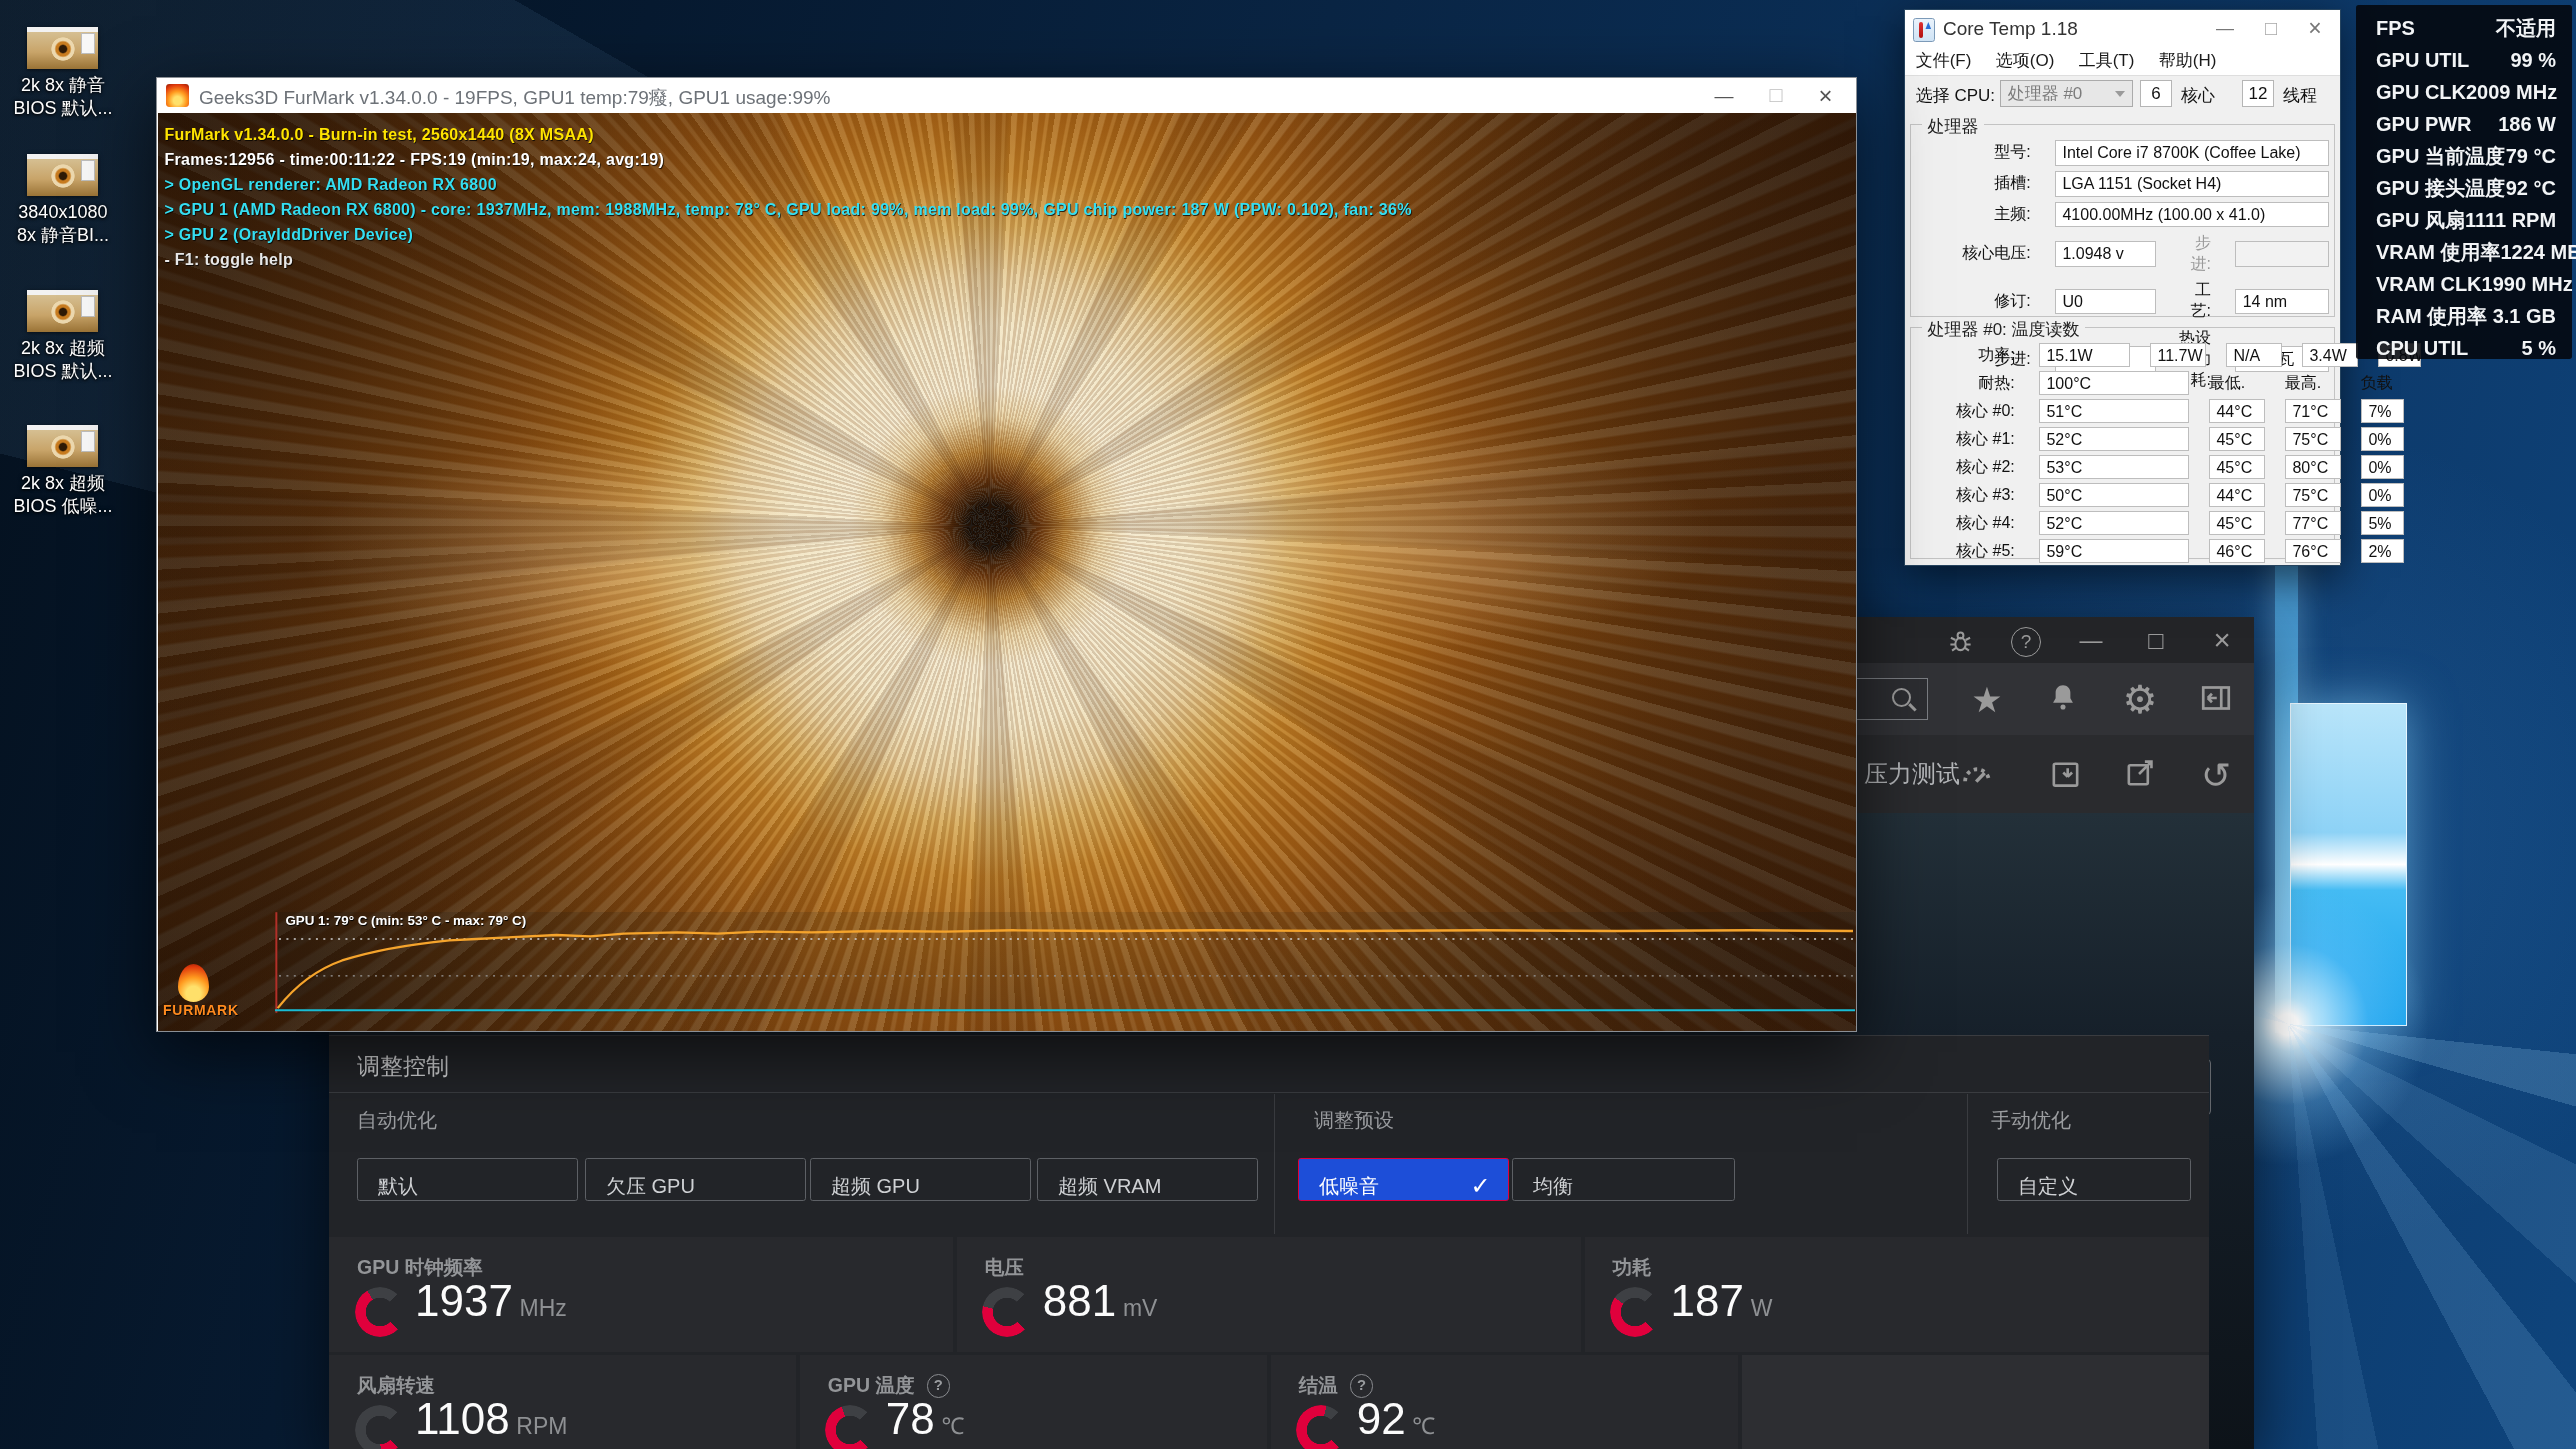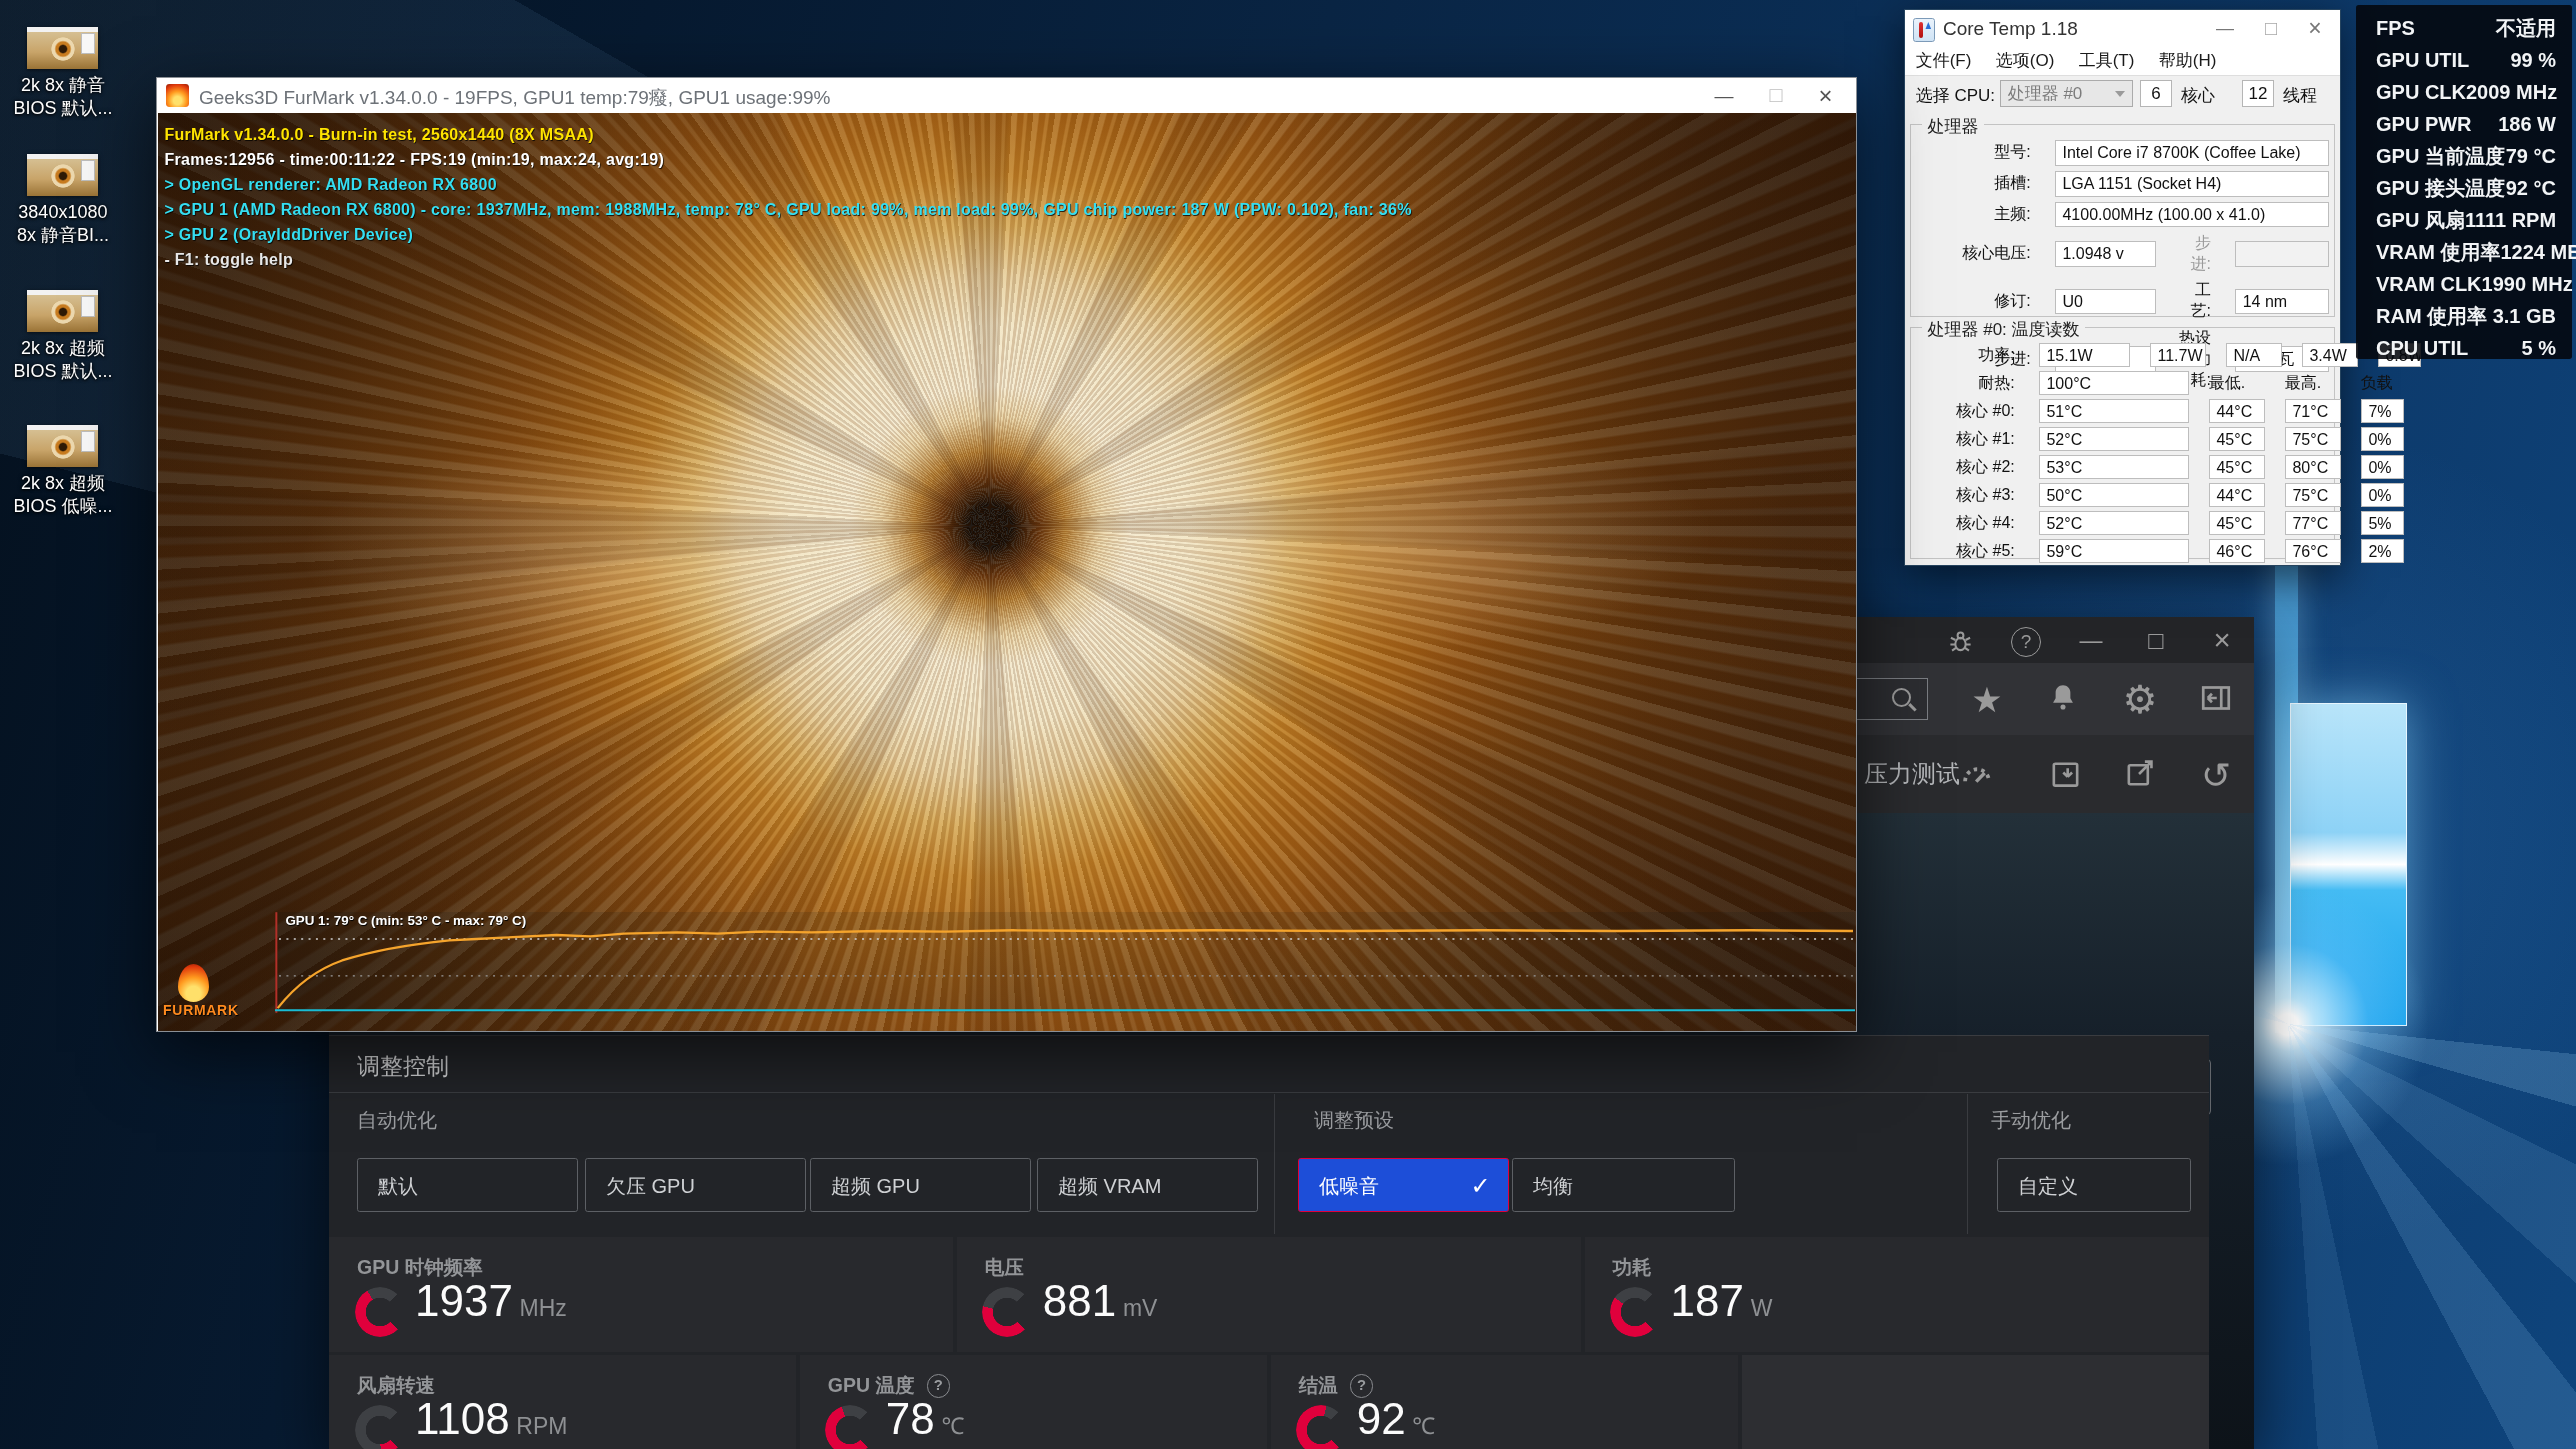--- a/index.html
+++ b/index.html
@@ -39,21 +39,21 @@
   .rs-content{position:absolute;left:0;top:196px;width:100%;height:636px;background:linear-gradient(180deg,#233039 0%,#16202a 35%,#0d1319 100%);}
   .rs-addbtn{position:absolute;left:1643px;top:246px;width:237px;height:54px;border:1.3px solid #63666b;border-radius:4px;color:#aeb1b5;background:rgba(255,255,255,.02);font-size:21.5px;display:flex;align-items:center;justify-content:center;gap:24px;cursor:pointer;}
   .rs-addplus{font-size:29.5px;color:#c9ccd0;}
   
   .rs-tuning{position:absolute;left:0;top:418px;width:1880px;height:414px;background:#222428;border-top:1.3px solid #3a3c40;}
   .tn-header{position:absolute;left:28px;top:14.8px;color:#d2d3d5;font-size:23px;}
   .tn-div-h{position:absolute;left:0;top:56px;width:100%;height:1.3px;background:#3a3c40;}
   .tn-band{position:absolute;left:0;top:58px;width:100%;height:140px;}
   .tn-sec-label{position:absolute;top:13.4px;color:#9b9da0;font-size:20px;}
   .tn-div-v{position:absolute;top:0;width:1.3px;height:140px;background:#3a3c40;}
-  .tn-btn{position:absolute;top:64px;height:54px;border:0.7px solid #5d6065;border-radius:2.7px;color:#cfd1d4;font-size:20px;line-height:54px;padding-left:20px;box-sizing:border-box;cursor:pointer;background:transparent;}
+  .tn-btn{position:absolute;top:64px;height:43px;border:0.7px solid #5d6065;border-radius:2.7px;color:#cfd1d4;font-size:20px;line-height:54px;padding-left:20px;box-sizing:border-box;cursor:pointer;background:transparent;}
   .tn-btn.selected{background:#1d4ed8;border-color:#e0003c;color:#fff;}
   .tn-check{position:absolute;right:17.4px;top:0;font-size:24px;color:#fff;}
   .tn-row{position:absolute;left:0;width:100%;display:flex;gap:3.4px;}
   .tn-card{flex:1;background:#28292d;position:relative;}
   .tn-card.empty{background:#2d2e32;}
   .tn-card-label{position:absolute;left:28px;top:17.4px;color:#939598;font-size:19.5px;display:flex;align-items:center;gap:12px;font-weight:bold;}
   .tn-help{display:inline-block;width:21.5px;height:21.5px;border:1.3px solid #8a8c90;border-radius:50%;color:#9a9c9f;font-size:14.8px;line-height:21.5px;text-align:center;}
   .gauge{position:absolute;left:25.5px;top:50px;width:50px;height:50px;border-radius:50%;
     -webkit-mask:radial-gradient(closest-side,transparent 56%,#000 58%);mask:radial-gradient(closest-side,transparent 56%,#000 58%);}
   .tn-value{position:absolute;left:86px;top:39px;color:#fbfbfb;font-size:44px;font-weight:400;}

